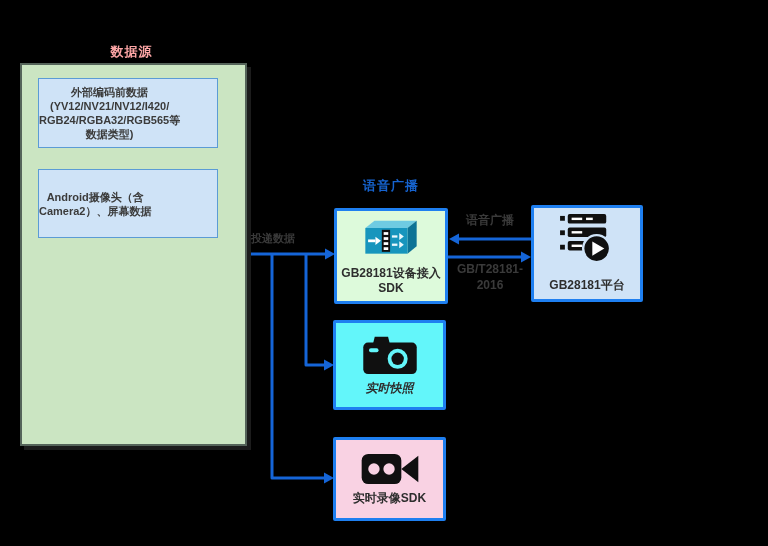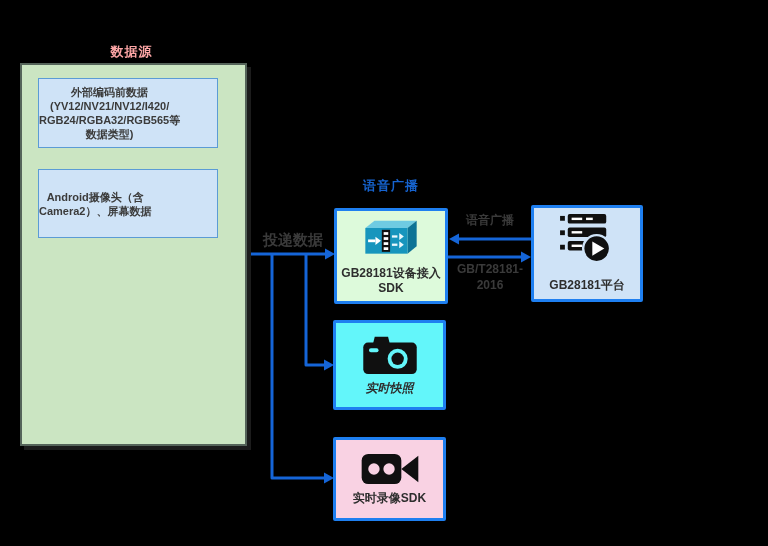--- a/index.html
+++ b/index.html
@@ -41,21 +41,21 @@
     font-size:12px;font-weight:bold;color:#2e2e2e;line-height:15px;text-align:center;white-space:pre-line;
   }
   .sdk-node{left:334px;top:208px;width:114px;height:96px;background:#ddfadb;}
   .snapshot-node{left:333px;top:320px;width:113px;height:90px;background:#63f6fa;font-style:italic;}
   .record-node{left:333px;top:437px;width:113px;height:84px;background:#f9d2e3;}
   .platform-node{left:531px;top:205px;width:112px;height:97px;background:#cfe3f7;gap:14px;}
   .arrow-layer{position:absolute;left:0;top:0;width:768px;height:546px;pointer-events:none;}
   .arrow-label{
     position:absolute;text-align:center;font-weight:bold;color:#3a3a3a;white-space:pre-line;
   }
-  .lbl-push{left:255px;top:231px;width:76px;font-size:15px;}
+  .lbl-push{left:235px;top:231px;width:76px;font-size:11px;}
   .lbl-broadcast{left:452px;top:212px;width:76px;font-size:12px;}
   .lbl-protocol{left:446px;top:261px;width:88px;font-size:12px;line-height:16px;}
 </style>
 </head>
 <body>
 
 <div class="stage">
 
   <svg class="arrow-layer" viewBox="0 0 768 546">
     <g stroke="#1565d8" stroke-width="3" fill="none" stroke-linejoin="round">

